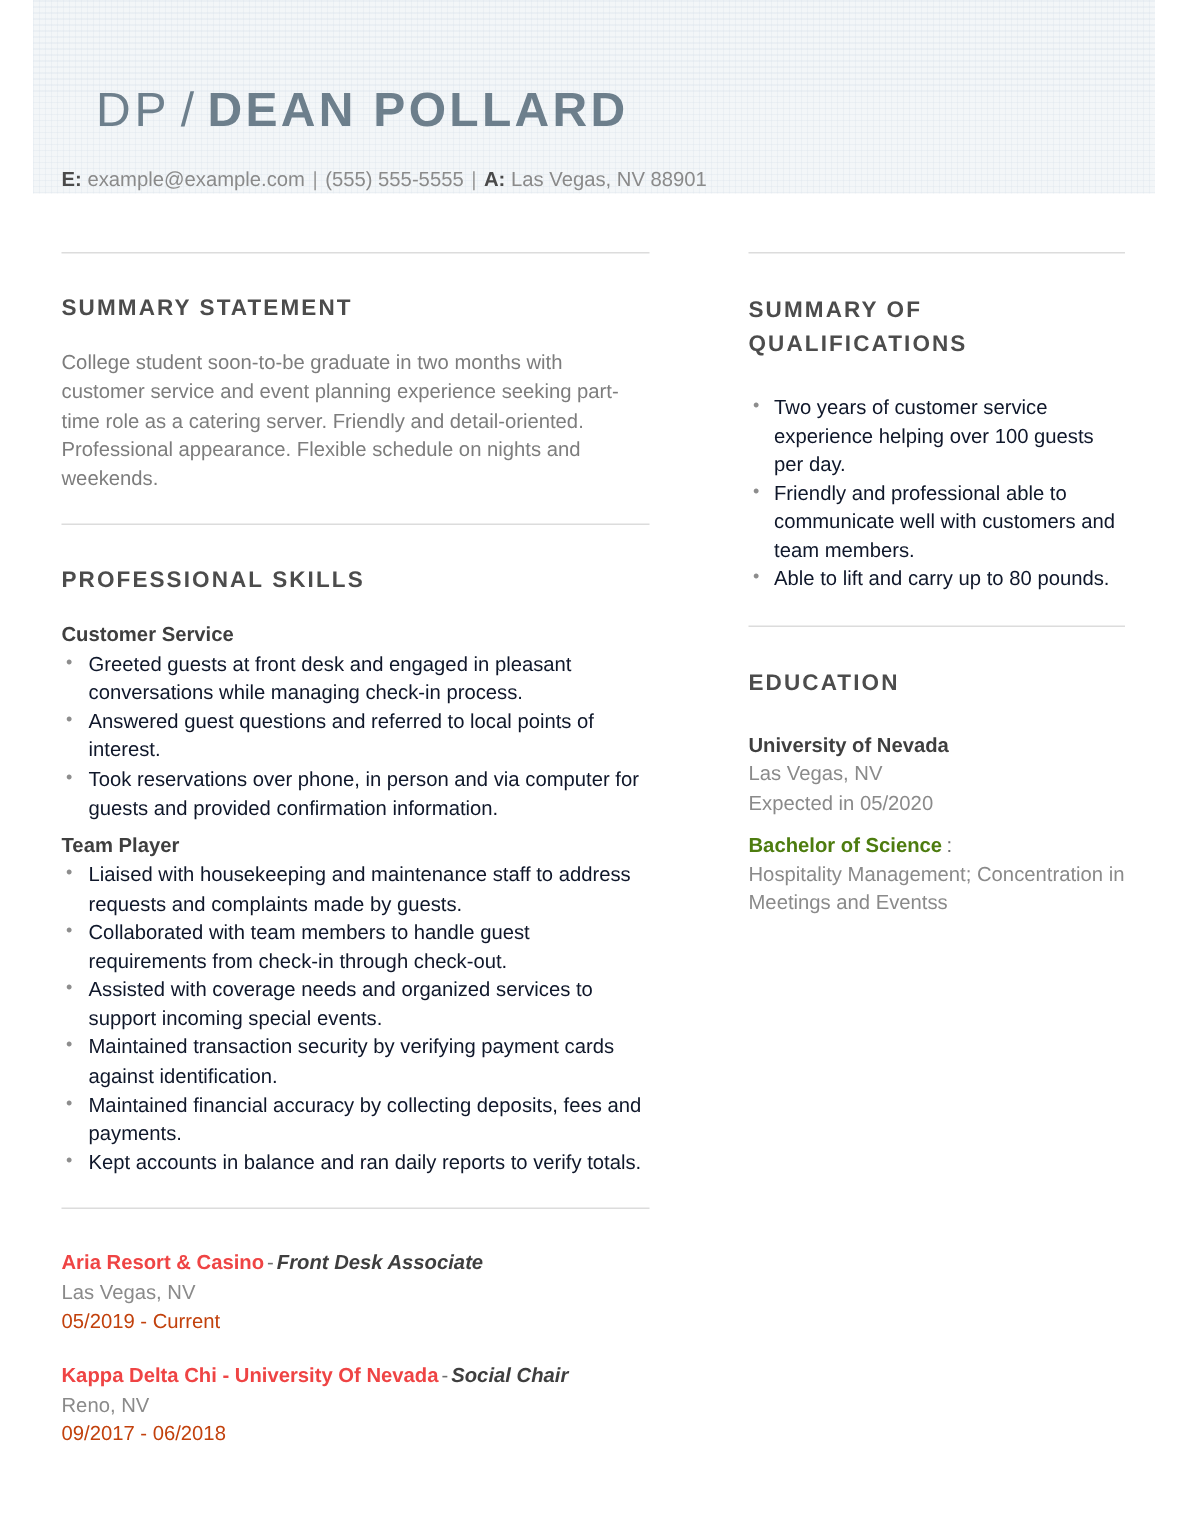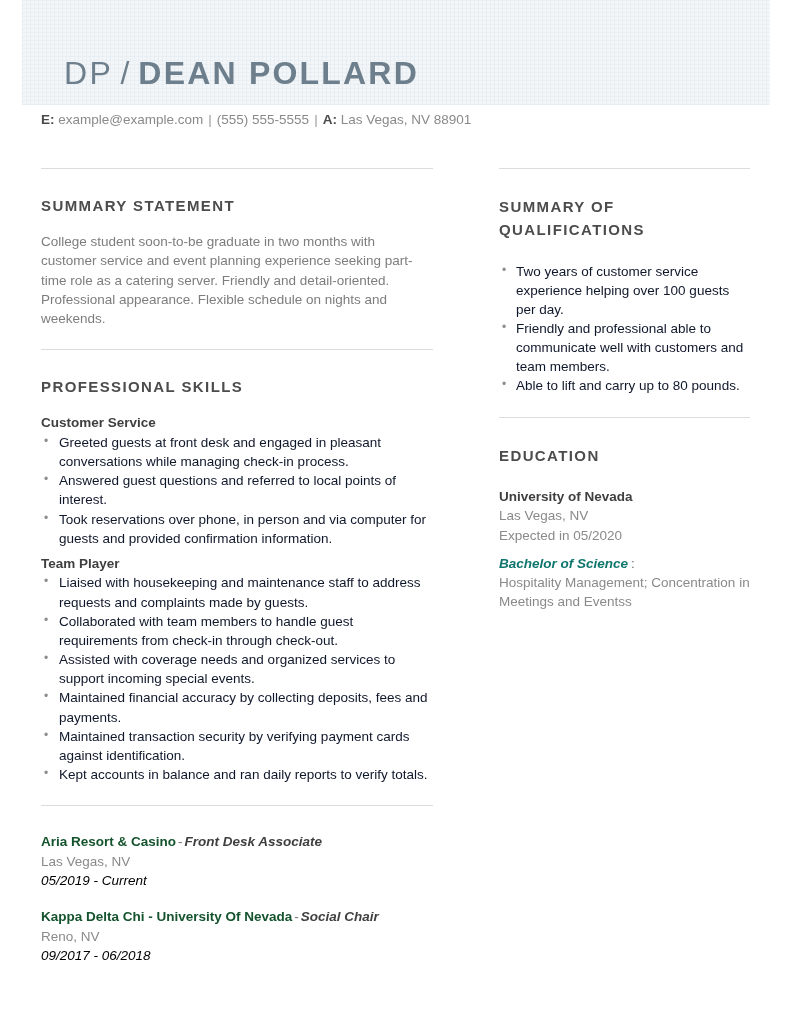--- a/index.html
+++ b/index.html
@@ -22,21 +22,21 @@
     height: 1024px;
     background: #ffffff;
   }
 
   
   .header-band {
     position: absolute;
     left: 22px;
     top: 0px;
     width: 748px;
-    height: 105px;
+    height: 129px;
     background:
       repeating-linear-gradient(0deg, rgba(212,222,232,0.28) 0px, rgba(212,222,232,0.28) 1px, rgba(255,255,255,0) 1px, rgba(255,255,255,0) 4px),
       repeating-linear-gradient(90deg, rgba(212,222,232,0.28) 0px, rgba(212,222,232,0.28) 1px, rgba(255,255,255,0) 1px, rgba(255,255,255,0) 4px),
       #f3f6f8;
   }
   .name-line {
     position: absolute;
     left: 42px;
     top: 57px;
     white-space: nowrap;
@@ -160,54 +160,53 @@
   .skills-group { margin-bottom: 0; }
 
   
   .job { margin-top: 0; }
   .job + .job { margin-top: 17px; }
   .job-title-line {
     font-size: 13.5px;
     line-height: 1.45;
     color: #3f3f3f;
   }
-  .job-org { font-weight: bold; color: #14532d; }
+  .job-org { font-weight: bold; color: #ef4444; }
   .job-dash { font-weight: normal; color: #6e6e6e; padding: 0 2px; }
   .job-role { font-weight: bold; font-style: italic; color: #3f3f3f; }
   .job-loc {
     font-size: 13.5px;
     line-height: 1.42;
     color: #8a8a8a;
   }
   .job-dates {
     font-size: 13.5px;
-    font-style: italic;
-    line-height: 1.42;
-    color: #000000;
+    line-height: 1.42;
+    color: #c2410c;
   }
 
   
   .edu-school {
     font-size: 13.5px;
     font-weight: bold;
     color: #3f3f3f;
     line-height: 1.45;
   }
   .edu-loc, .edu-expected {
     font-size: 13.5px;
     color: #8a8a8a;
     line-height: 1.42;
   }
   .edu-degree-line {
     margin-top: 9px;
     font-size: 13.5px;
     line-height: 1.45;
     color: #3f3f3f;
   }
-  .edu-degree { font-weight: bold; font-style: italic; color: #0f766e; margin-top: 44px; }
+  .edu-degree { font-weight: bold; color: #4d7c0f; margin-top: 44px; }
   .edu-colon { color: #6e6e6e; padding-left: 3px; }
   .edu-field {
     font-size: 13.5px;
     color: #8a8a8a;
     line-height: 1.42;
   }
 </style>
 </head>
 <body>
 
@@ -252,22 +251,22 @@
         <h3 class="subhead spaced">Team Player</h3>
         <ul class="bullets">
           <li>Liaised with housekeeping and maintenance staff to address requests and complaints made by guests.</li>
           <li>Collaborated with team members to handle guest requirements from check-in through check-out.</li>
           <li>Assisted with coverage needs and organized services to support incoming special events.</li>
         </ul>
       </div>
 
       <div class="skills-group">
         <ul class="bullets">
+          <li>Maintained transaction security by verifying payment cards against identification.</li>
           <li>Maintained financial accuracy by collecting deposits, fees and payments.</li>
-          <li>Maintained transaction security by verifying payment cards against identification.</li>
           <li>Kept accounts in balance and ran daily reports to verify totals.</li>
         </ul>
       </div>
     </section>
 
     <div class="rule mid"></div>
 
     <section>
 
       <div class="job">

